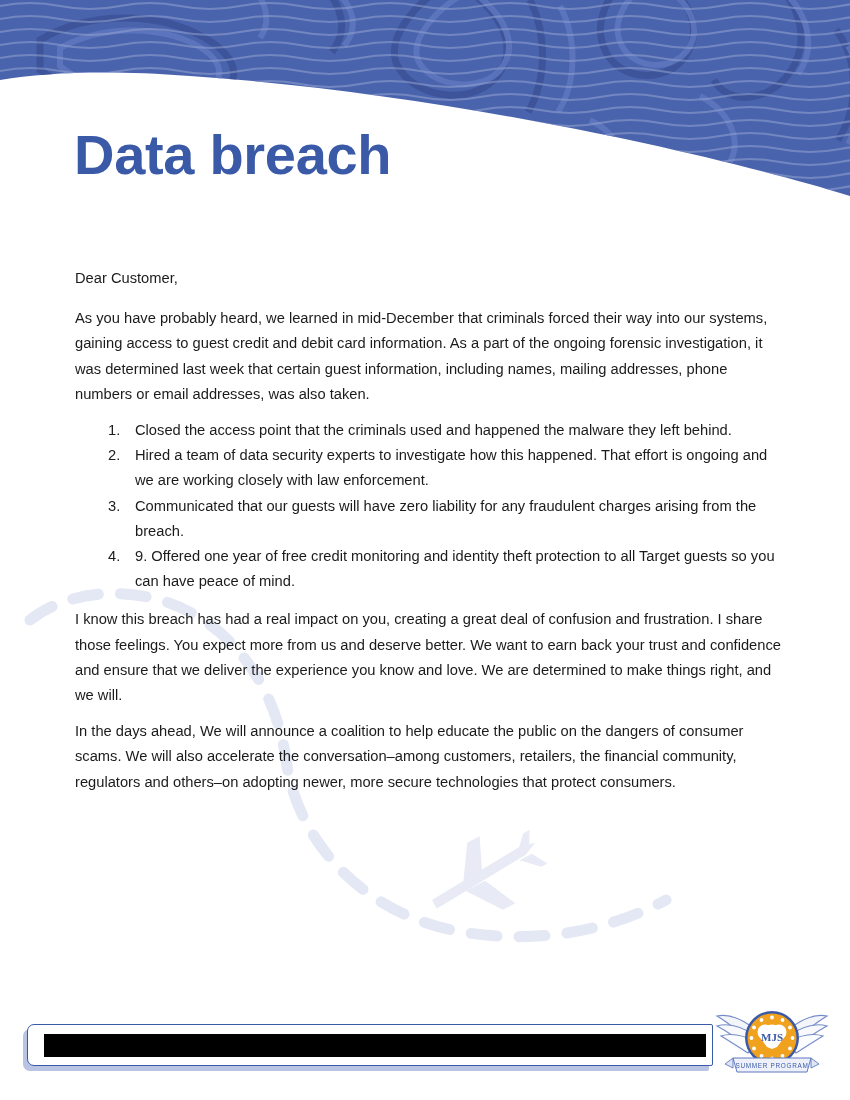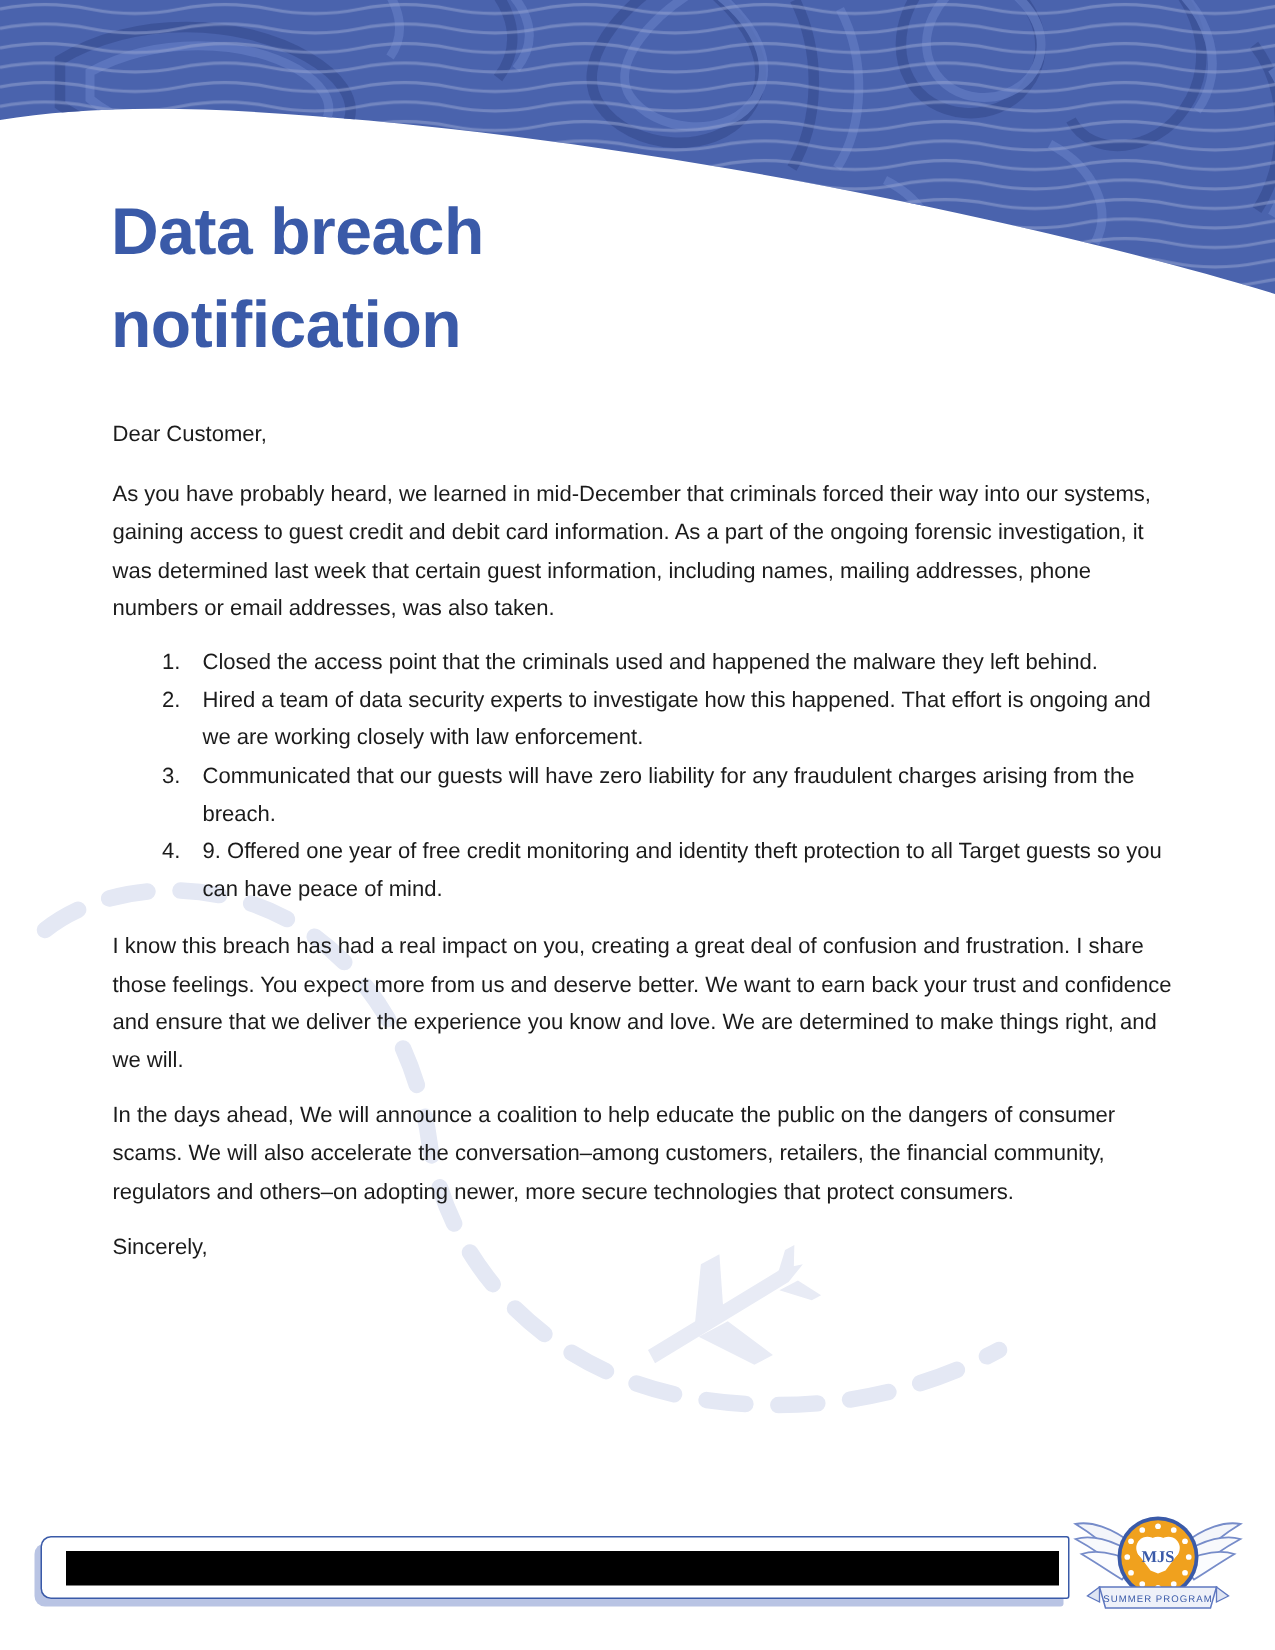--- a/index.html
+++ b/index.html
@@ -30,21 +30,21 @@
   }
   .banner svg { display: block; }
 
   
   .title {
     position: absolute;
     left: 74px;
     top: 124px;
     width: 420px;
     z-index: 5;
-    font-size: 44px;
+    font-size: 56px;
     line-height: 62px;
     font-weight: bold;
     color: #3a5aa8;
     letter-spacing: -0.3px;
   }
 
   
   .watermark {
     position: absolute;
     left: 0;
@@ -60,21 +60,21 @@
     position: absolute;
     left: 75px;
     top: 266px;
     width: 710px;
     z-index: 6;
     color: #1b1b1b;
     font-size: 14.7px;
     line-height: 25.2px;
   }
   .para {
-    margin: 12px 0 11px 0;
+    margin: 0 0 11px 0;
     text-align: left;
   }
   .para.salutation { margin-bottom: 15px; }
 
   ol.actions {
     margin: 4px 0 13px 0;
     padding: 0;
     list-style: none;
     counter-reset: act;
   }
@@ -182,21 +182,20 @@
         <path d="M34,2 L58,-34 L72,-34 L56,2 Z"></path>
         <path d="M34,8 L58,42 L72,42 L56,8 Z"></path>
         <path d="M96,0 L112,-16 L119,-16 L110,0 Z"></path>
         <path d="M96,6 L112,22 L119,22 L110,6 Z"></path>
       </g>
     </svg>
   </div>
 
   <div class="title">
     <div>Data breach</div>
-    <div>notification</div>
   </div>
 
   <div class="body-wrap">
 
     <p class="para salutation">Dear Customer,</p>
 
     <p class="para">As you have probably heard, we learned in mid-December that criminals forced their way into our systems, gaining access to guest credit and debit card information. As a part of the ongoing forensic investigation, it was determined last week that certain guest information, including names, mailing addresses, phone numbers or email addresses, was also taken.</p>
 
     <ol class="actions">
       <li>
@@ -209,21 +208,20 @@
         <span>Communicated that our guests will have zero liability for any fraudulent charges arising from the breach.</span>
       </li>
       <li>
         <span>9. Offered one year of free credit monitoring and identity theft protection to all Target guests so you can have peace of mind.</span>
       </li>
     </ol>
 
     <p class="para">I know this breach has had a real impact on you, creating a great deal of confusion and frustration. I share those feelings. You expect more from us and deserve better. We want to earn back your trust and confidence and ensure that we deliver the experience you know and love. We are determined to make things right, and we will.</p>
     <p class="para">In the days ahead, We will announce a coalition to help educate the public on the dangers of consumer scams. We will also accelerate the conversation–among customers, retailers, the financial community, regulators and others–on adopting newer, more secure technologies that protect consumers.</p>
 
-    <p class="para">Sincerely,</p>
   </div>
 
   <div class="footer-box">
     <div class="redaction-bar"></div>
   </div>
 
   <div class="footer-logo">
     <svg width="122" height="86" viewBox="0 0 122 86" xmlns="http://www.w3.org/2000/svg">
 
       <g fill="none" stroke="#5f78c0" stroke-width="1.2" opacity="0.85">

